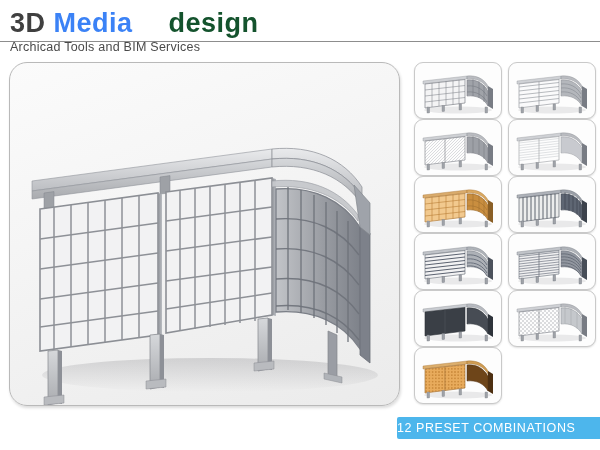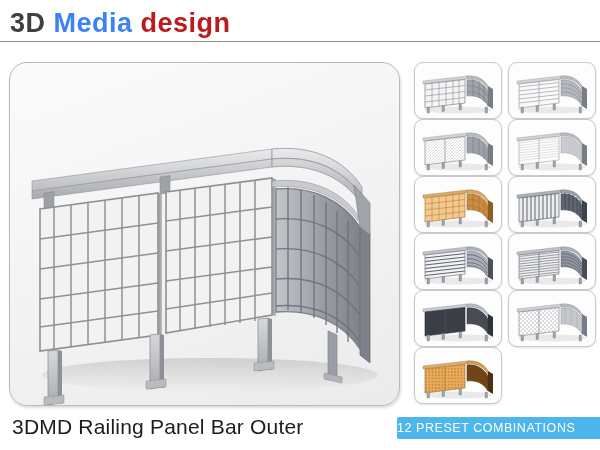--- a/index.html
+++ b/index.html
@@ -12,21 +12,21 @@
   .page{position:relative;width:600px;height:450px;}
 
   
   .logo{position:absolute;left:10px;top:8px;white-space:nowrap;}
   .logo-line1{
     font-size:27px;font-weight:bold;letter-spacing:0.5px;line-height:30px;
     font-family:"Liberation Sans", sans-serif;
   }
   .logo-3d{color:#404040;}
   .logo-media{color:#3b82f6;}
-  .logo-design{color:#b91c1c;}
+  .logo-design{color:#14532d;margin-left:28px;}
   .logo-line2{
     font-size:12.5px;color:#4a4a4a;letter-spacing:.25px;
     margin-top:2px;line-height:15px;
   }
   .header-rule{
     position:absolute;left:0;top:41px;width:600px;height:1px;background:#8d8d8d;
   }
 
   
   .main-panel{
@@ -68,20 +68,21 @@
     color:#ffffff;font-size:12.5px;letter-spacing:.55px;white-space:nowrap;
   }
 </style>
 </head>
 <body>
 
 <div class="page">
 
   <div class="logo">
     <div class="logo-line1"><span class="logo-3d">3D</span><span class="logo-media"> Media </span><span class="logo-design">design</span></div>
+    <div class="logo-line2">Archicad Tools and BIM Services</div>
   </div>
   <div class="header-rule"></div>
 
   <div class="main-panel">
     <div class="stage">
       <svg viewBox="0 0 389 342" preserveAspectRatio="xMidYMid meet" aria-hidden="true">
         <defs>
           <linearGradient id="metalTop" x1="0" y1="0" x2="0" y2="1">
             <stop offset="0" stop-color="#e9eaec"></stop>
               <stop offset="1" stop-color="#bcbec2"></stop>
@@ -536,18 +537,17 @@
             <rect x="27" y="42.5" width="2.6" height="6"></rect>
           <rect x="44" y="41" width="2.6" height="6"></rect>
             <rect x="70" y="44" width="2.6" height="6"></rect>
         </g>
       </svg>
     </div>
 
     <div class="thumb empty"></div>
   </div>
 
-  <div class="product-title">3DMD Railing Panel Bar Outer</div>
   <div class="preset-badge">
     <span>12 PRESET COMBINATIONS</span>
   </div>
 
 </div>
 
 </body></html>

